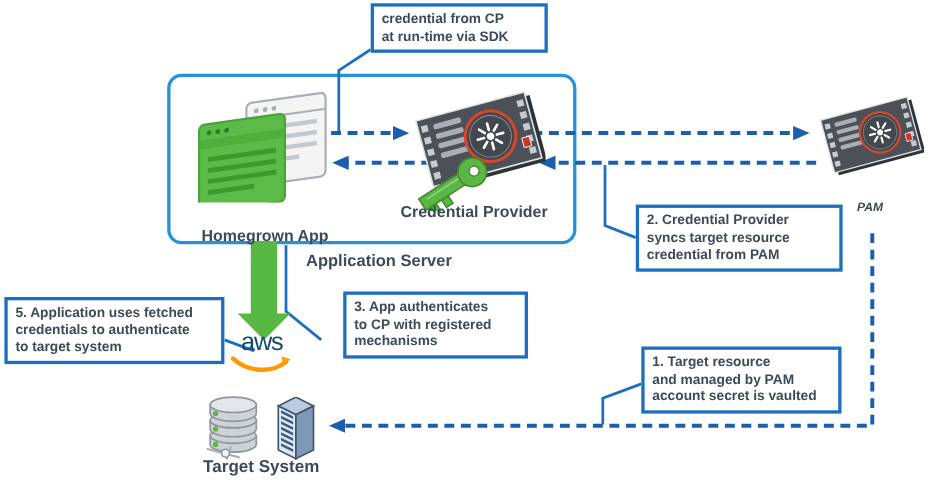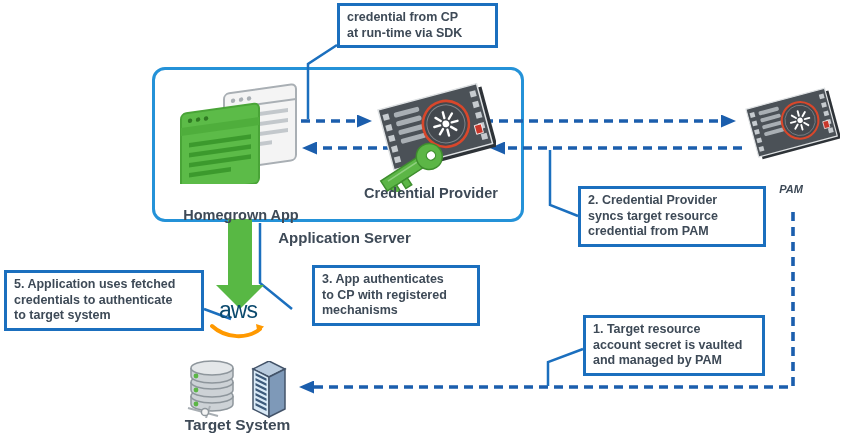--- a/index.html
+++ b/index.html
@@ -245,17 +245,17 @@
   </div>
 
   <div class="callout" style="left:4px;top:270px;width:200px;">
     <span class="cl">5. Application uses fetched</span>
     <span class="cl">credentials to authenticate</span>
     <span class="cl">to target system</span>
   </div>
 
   <div class="callout" style="left:583px;top:315px;width:182px;">
     <span class="cl">1. Target resource</span>
+    <span class="cl">and managed by PAM</span>
     <span class="cl">account secret is vaulted</span>
-    <span class="cl">and managed by PAM</span>
   </div>
 
 </div>
 
 </body></html>

